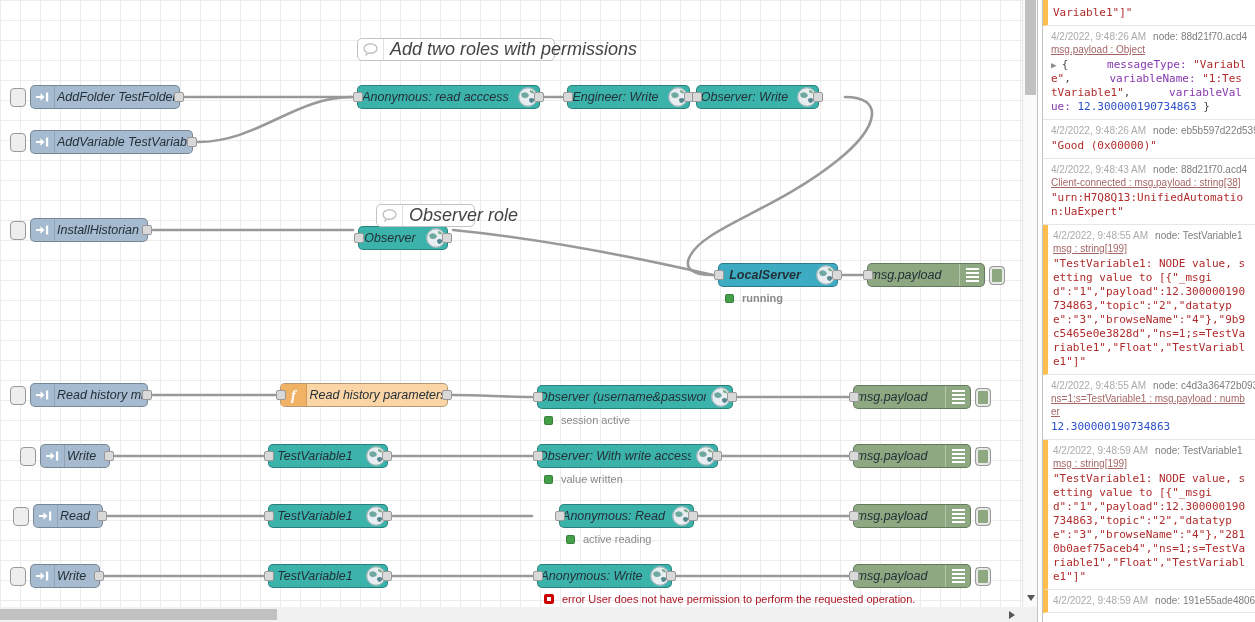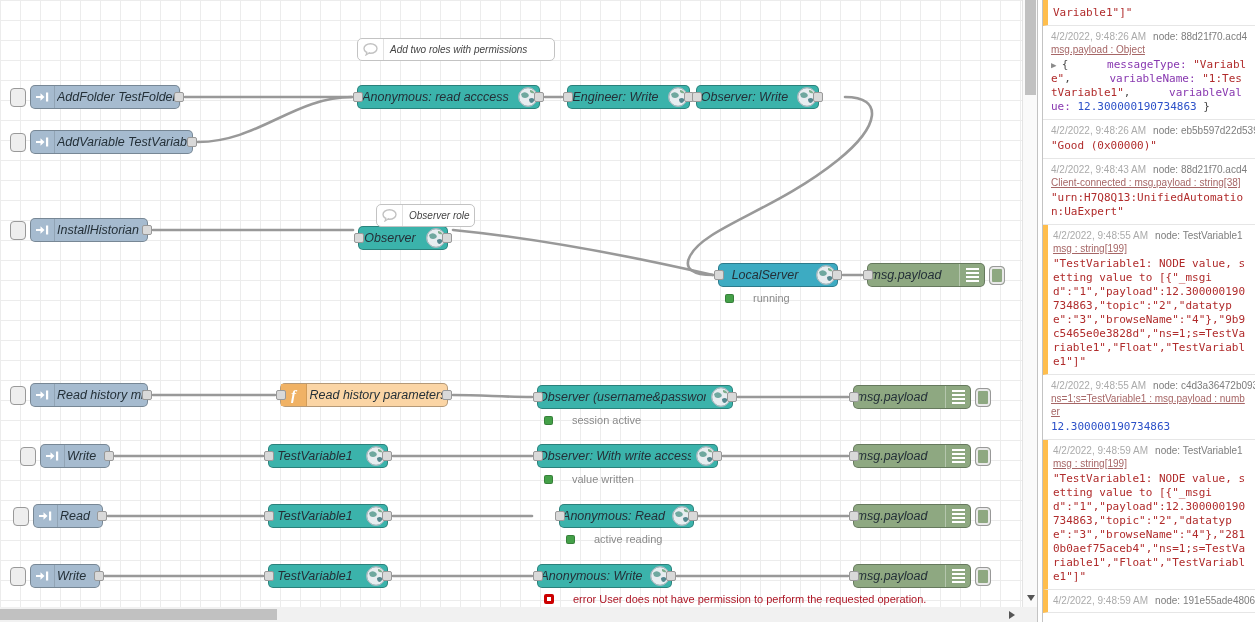--- a/index.html
+++ b/index.html
@@ -16,21 +16,21 @@
   #wires { position:absolute; left:0; top:0; width:1022px; height:607px; }
   .wire { fill:none; stroke:#999; stroke-width:2.6px; stroke-linecap:round; }
 
   .node { position:absolute; height:24px; border:1px solid rgba(0,0,0,.28);
     border-radius:5px; font-size:12.5px; font-style:italic; color:#243038; }
   .node .lbl { position:absolute; left:0; right:0; top:0; line-height:22px;
     text-align:center; white-space:nowrap; overflow:hidden; }
   .inject  { background:#a6bbcf; }
   .inject .lbl { left:26px; text-align:left; }
   .opcua   { background:#3bb3ab; }
-  .opcua.server { background:#3dabc2; }
+  .opcua.server { background:#3dabc2;font-weight:bold; }
   .opcua .lbl { right:26px; }
   .fnode   { background:#fbd5a5; }
   .fnode .lbl { left:28px; }
   .debug   { background:#8ea881; }
   .debug .lbl { right:40px; }
 
   .icon-left { position:absolute; left:0; top:0; bottom:0; width:24px;
     border-right:1px solid rgba(0,0,0,.12); display:flex; align-items:center; justify-content:center; }
   .fnode .icon-left { background:#f0b265; width:26px; color:#fff;
     font-family:"Liberation Serif",serif; font-style:italic; font-weight:bold; font-size:15px; }
@@ -43,27 +43,27 @@
   .port { position:absolute; width:10px; height:10px; top:6px;
     background:#d9d9d9; border:1px solid #999; border-radius:2px; }
   .port.in  { left:-5px; } .port.out { right:-5px; }
 
   .btn { position:absolute; width:16px; height:19px; top:2px;
     background:#eee; border:1px solid #999; border-radius:4px; }
   .inject .btn { left:-21px; }
   .debug  .btn { right:-21px; background:#8ea881; box-shadow:inset 0 0 0 2px #e9e9e9; }
 
   .status { position:absolute; top:28px; left:6px; display:flex; align-items:center;
-    gap:19px; font-size:11px; font-style:normal; color:#8a8a8a; white-space:nowrap; }
+    gap:8px; font-size:11px; font-style:normal; color:#8a8a8a; white-space:nowrap; }
   .status .dot { width:9px; height:9px; background:#44a048; border:1px solid rgba(0,0,0,.2); border-radius:2px; }
   .status.err { color:#ad1625; }
   .status.err .dot { background:#fff; border:3px solid #cc0000; width:10px; height:10px; }
 
   .comment { position:absolute; height:23px; background:#fff; border:1px solid #c3c3c3;
-    border-radius:5px; font-size:10px; font-style:italic; color:#444; }
+    border-radius:5px; font-size:18px; font-style:italic; color:#444; }
   .comment .c-ic { position:absolute; left:0; top:0; bottom:0; width:26px;
     border-right:1px solid #e2e2e2; display:flex; align-items:center; justify-content:center; }
   .comment .lbl { position:absolute; left:32px; right:6px; line-height:21px; white-space:nowrap; }
 
   
   #vscroll { position:absolute; left:1022px; top:0; width:15px; height:607px;
     background:#fafafa; border-left:1px solid #e3e3e3; }
   #vthumb { position:absolute; left:2px; top:0; width:11px; height:95px; background:#c1c1c1; }
   #varrow { position:absolute; left:4px; bottom:6px; width:0; height:0;
     border-left:4px solid transparent; border-right:4px solid transparent; border-top:6px solid #555; }

